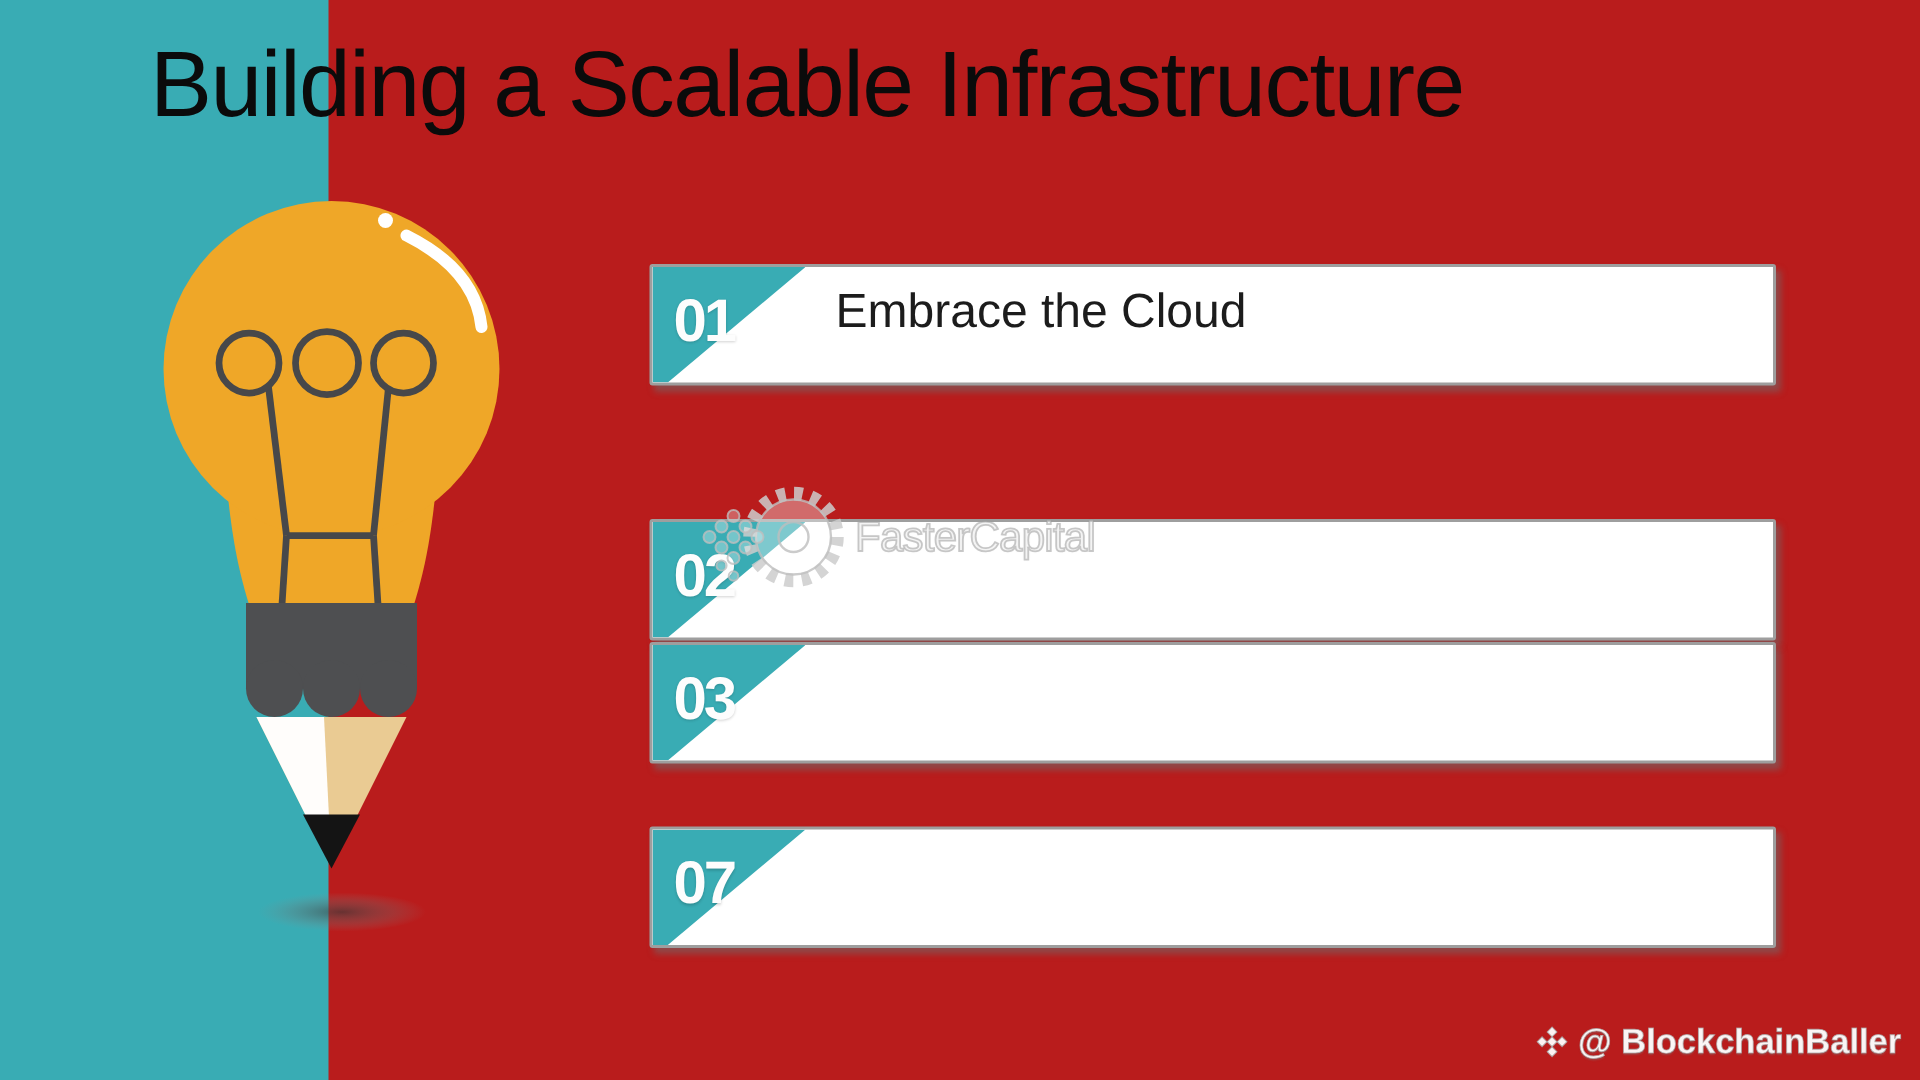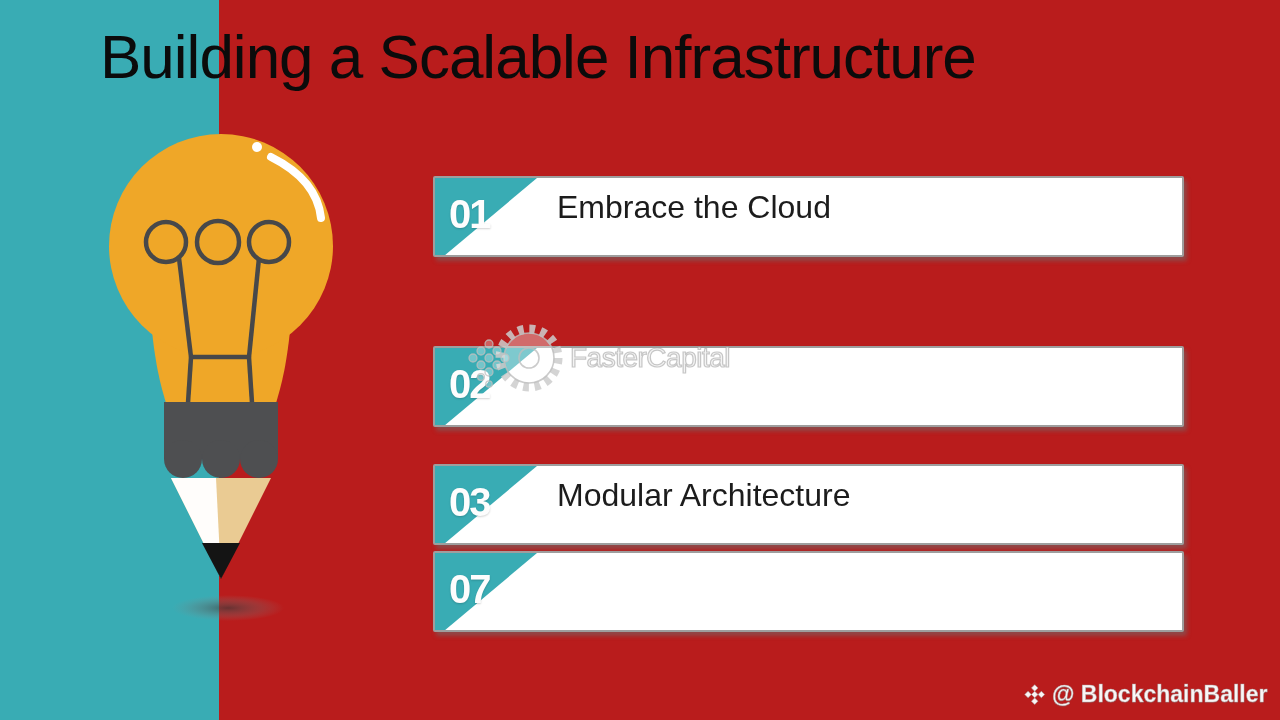--- a/index.html
+++ b/index.html
@@ -18,21 +18,21 @@
   }
   .illustration{position:absolute;left:0;top:0;z-index:2;}
   .cards{position:absolute;inset:0;z-index:4;}
   .card{
     position:absolute;left:433px;width:751px;height:81px;
     background:#ffffff;border:2px solid #9e9e9e;border-radius:2px;
     box-sizing:border-box;box-shadow:3px 4px 4px rgba(110,110,110,.55);
   }
   .card-1{top:176px;}
   .card-2{top:302px;margin-top:44px;}
-  .card-3{top:428px;margin-top:36px;}
+  .card-3{top:428px;}
   .card-4{top:551px;}
   .corner{
     position:absolute;left:0;top:0;width:102px;height:100%;
     background:#39ACB4;
     clip-path:polygon(0 0,100% 0,10% 100%,0 100%);
   }
   .num{
     position:absolute;left:14px;top:14px;
     font-size:40px;font-weight:700;letter-spacing:-2px;color:#fdfdfd;
     text-shadow:0 1px 2px rgba(0,0,0,.18);
@@ -122,21 +122,20 @@
     </div>
 
     <div class="card card-2">
       <div class="corner"></div>
       <span class="num">02</span>
     </div>
 
     <div class="card card-3">
       <div class="corner"></div>
       <span class="num">03</span>
-      <span class="lbl">Modular Architecture</span>
     </div>
 
     <div class="card card-4">
       <div class="corner"></div>
       <span class="num">07</span>
     </div>
 
   </div>
 
   <div class="wm-center">

